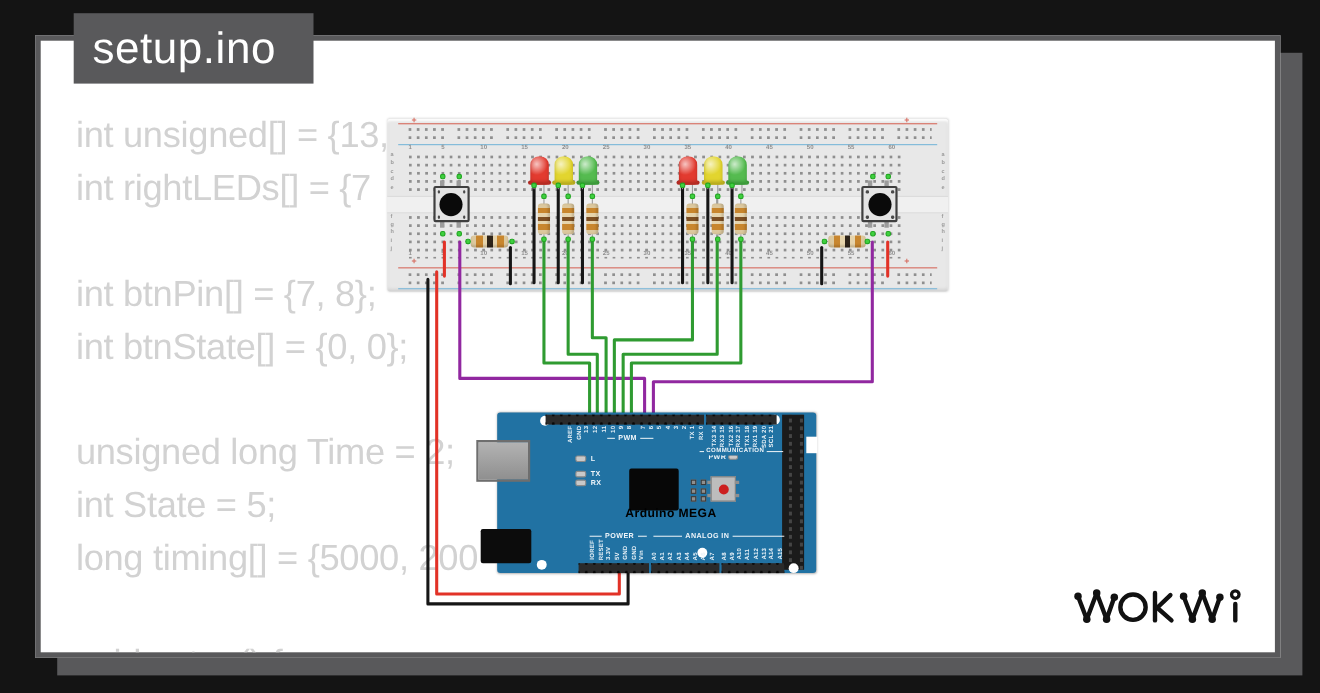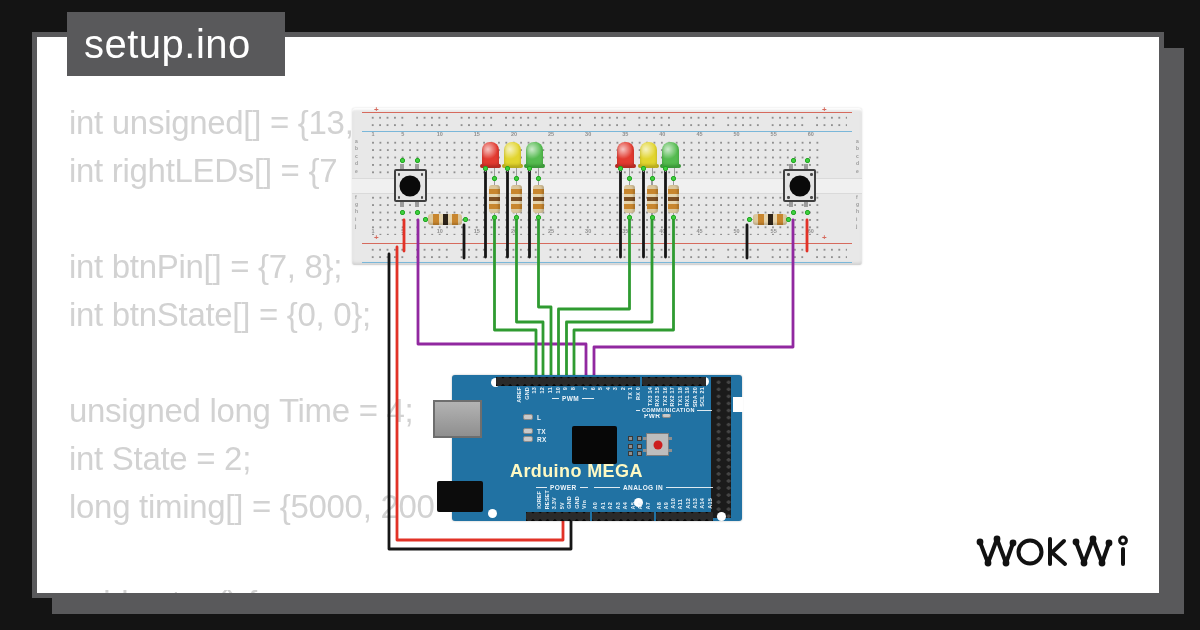--- a/index.html
+++ b/index.html
@@ -67,41 +67,41 @@
   #usb{position:absolute;left:-19px;top:25px;width:49px;height:38px;
        background:linear-gradient(180deg,#b3b3b3,#8f8f8f);border:2px solid #6e6e6e;box-sizing:border-box;}
   #jack{position:absolute;left:-15px;top:106px;width:46px;height:31px;background:#0c0c0c;border-radius:2px;}
   #chip{position:absolute;left:120px;top:51px;width:45px;height:38px;background:#070707;border-radius:2px;}
   .icspdot{position:absolute;width:4.5px;height:4.5px;background:#8f8f8f;border:1px solid #3a3a3a;box-sizing:border-box;}
   #reset{position:absolute;left:194px;top:58px;width:23px;height:23px;background:#bdbdbd;
          border:1px solid #7d7d7d;box-sizing:border-box;}
   #resetcap{position:absolute;left:50%;top:50%;width:9px;height:9px;background:#cc1f1f;
             border-radius:50%;transform:translate(-50%,-50%);}
   .rleg{position:absolute;width:4px;height:3px;background:#8f8f8f;}
-  #megatitle{position:absolute;left:58px;top:86px;width:200px;
-             font-size:18px;font-weight:700;color:#fef9c3;letter-spacing:.4px;}
+  #megatitle{position:absolute;left:58px;top:86px;width:200px;text-align:center;
+             font-size:11px;font-weight:700;color:#000000;letter-spacing:.4px;}
   #notch{position:absolute;left:281px;top:22px;width:10px;height:15px;background:#fff;}
   #wires{position:absolute;left:0;top:0;z-index:3;}
   #parts{position:absolute;left:0;top:0;width:1122px;height:556px;z-index:4;}
   #logo{position:absolute;left:936px;top:494px;z-index:8;}
 </style>
 </head>
 <body>
 
 <div id="tab">setup.ino</div>
 
 <div id="canvas">
 
   <div id="code-layer">
       <div class="codeline" style="top: 67px; color: rgb(210, 210, 210);">int unsigned[] = {13,</div>
       <div class="codeline" style="top: 115px; color: rgb(210, 210, 210);">int rightLEDs[] = {7</div>
       <div class="codeline" style="top: 211px; color: rgb(210, 210, 210);">int btnPin[] = {7, 8};</div>
       <div class="codeline" style="top: 259px; color: rgb(210, 210, 210);">int btnState[] = {0, 0};</div>
-      <div class="codeline" style="top: 355px; color: rgb(210, 210, 210);">unsigned long Time = 4;</div>
-      <div class="codeline" style="top: 403px; color: rgb(210, 210, 210);">int State = 2;</div>
+      <div class="codeline" style="top: 355px; color: rgb(210, 210, 210);">unsigned long Time = 2;</div>
+      <div class="codeline" style="top: 403px; color: rgb(210, 210, 210);">int State = 5;</div>
       <div class="codeline" style="top: 451px; color: rgb(210, 210, 210);">long timing[] = {5000, 200</div>
       <div class="codeline" style="top: 547px; color: rgb(210, 210, 210);">void setup() {</div>
     </div>
 
   <div id="bb">
     <div class="railline rplus" style="top:4px"></div>
     <div class="railholes" style="top:6px"></div>
     <div class="railline rminus" style="top:22.5px"></div>
     <div class="maingrid" style="top:30.5px"></div>
     <div id="bb-channel"></div>

